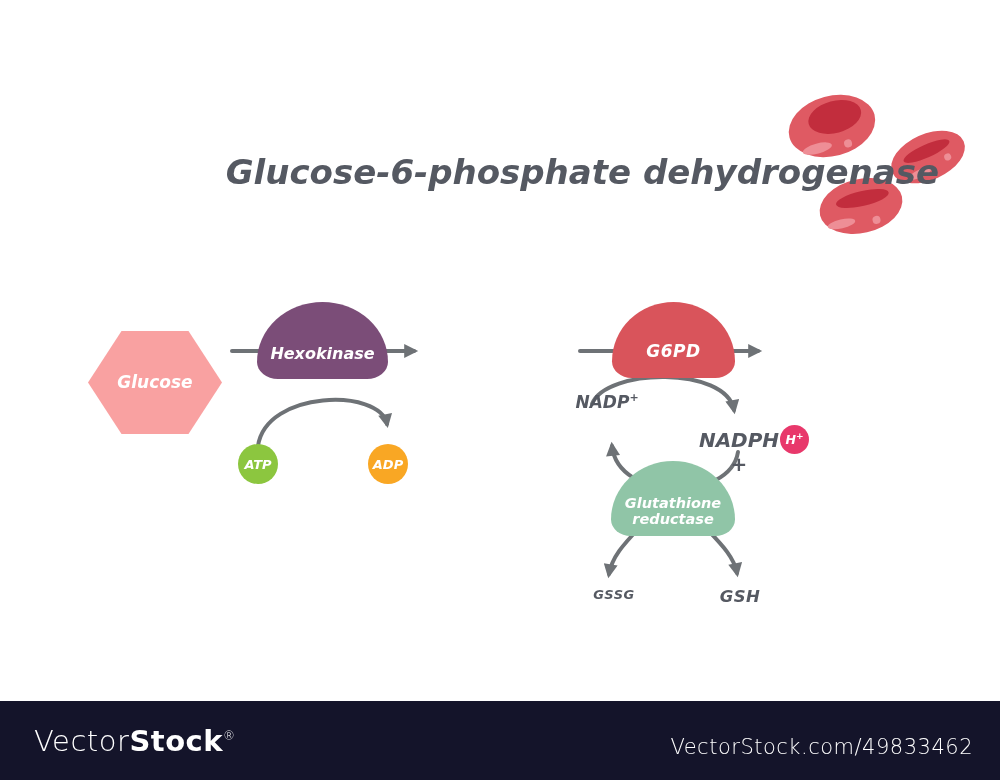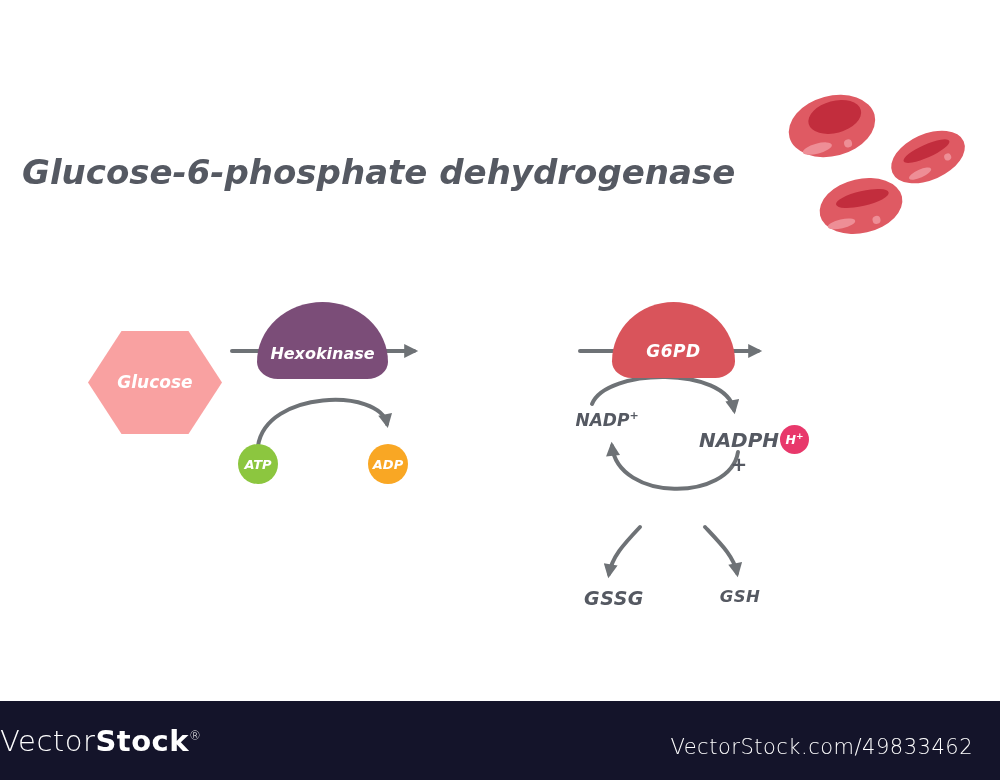--- a/index.html
+++ b/index.html
@@ -37,35 +37,35 @@
 
   .chip{border-radius:50%;font-size:13px;font-style:italic;}
   .chip-atp{left:238px;top:444px;width:40px;height:40px;background:var(--atp-green,#8CC63F);}
   .chip-adp{left:368px;top:444px;width:40px;height:40px;background:var(--adp-orange,#F9A724);}
   .chip-h{left:780px;top:425px;width:29px;height:29px;background:var(--h-pink,#E8386B);font-size:12.5px;}
   .chip sup{font-size:9px;font-style:normal;}
 
   
   .glabel{position:absolute;z-index:2;color:var(--title-text,#555962);font-style:italic;font-weight:600;
           text-align:center;}
-  .lbl-nadp{left:566px;top:409px;width:82px;font-size:17px;}
+  .lbl-nadp{left:566px;top:391px;width:82px;font-size:17px;}
   .lbl-nadp sup{font-size:11px;}
   .lbl-nadph{left:697px;top:428px;width:84px;font-size:20px;}
-  .lbl-gssg{left:573px;top:587px;width:82px;font-size:19px;letter-spacing:.5px;}
+  .lbl-gssg{left:573px;top:587px;width:82px;font-size:13px;letter-spacing:.5px;}
   .lbl-gsh{left:699px;top:587px;width:82px;font-size:16.5px;letter-spacing:.5px;}
 
   
-  .title{position:absolute;left:4px;top:146px;width:906px;z-index:2;text-align:left;
+  .title{position:absolute;left:15px;top:146px;width:906px;z-index:2;text-align:right;
          color:var(--title-text,#555962);font-size:34px;font-weight:600;font-style:italic;
          line-height:1.54;padding-left:18px;}
 
   
   .wm-bar{position:absolute;left:0;top:701px;width:1000px;height:79px;background:var(--watermark-bar,#14142A);
           z-index:3;display:flex;align-items:center;justify-content:space-between;color:#fff;}
-  .wm-logo{font-size:29px;letter-spacing:.5px;}
+  .wm-logo{margin-left:34px;font-size:29px;letter-spacing:.5px;}
   .wm-logo .lt{font-weight:300;}
   .wm-logo .bd{font-weight:700;}
   .wm-logo sup{font-size:12px;font-weight:300;}
   .wm-url{margin-right:27px;margin-top:12px;font-size:21px;font-weight:300;letter-spacing:.5px;}
 </style>
 </head>
 <body>
 
 <div class="stage">
 
@@ -121,20 +121,26 @@
   <div class="node dome dome-hexokinase">
     <span class="dome-label">Hexokinase</span>
   </div>
 
 
   <div class="node dome dome-g6pd">
     <span class="dome-label">G6PD</span>
   </div>
 
 
+  <div class="node dome dome-glut">
+    <span class="dome-label">
+      <span>Glutathione</span><br>
+      <span>reductase</span>
+    </span>
+  </div>
 
   <div class="node chip chip-atp">
     <span>ATP</span>
   </div>
   <div class="node chip chip-adp">
     <span>ADP</span>
   </div>
   <div class="node chip chip-h">
     <span><span>H</span><sup>+</sup></span>
   </div>

